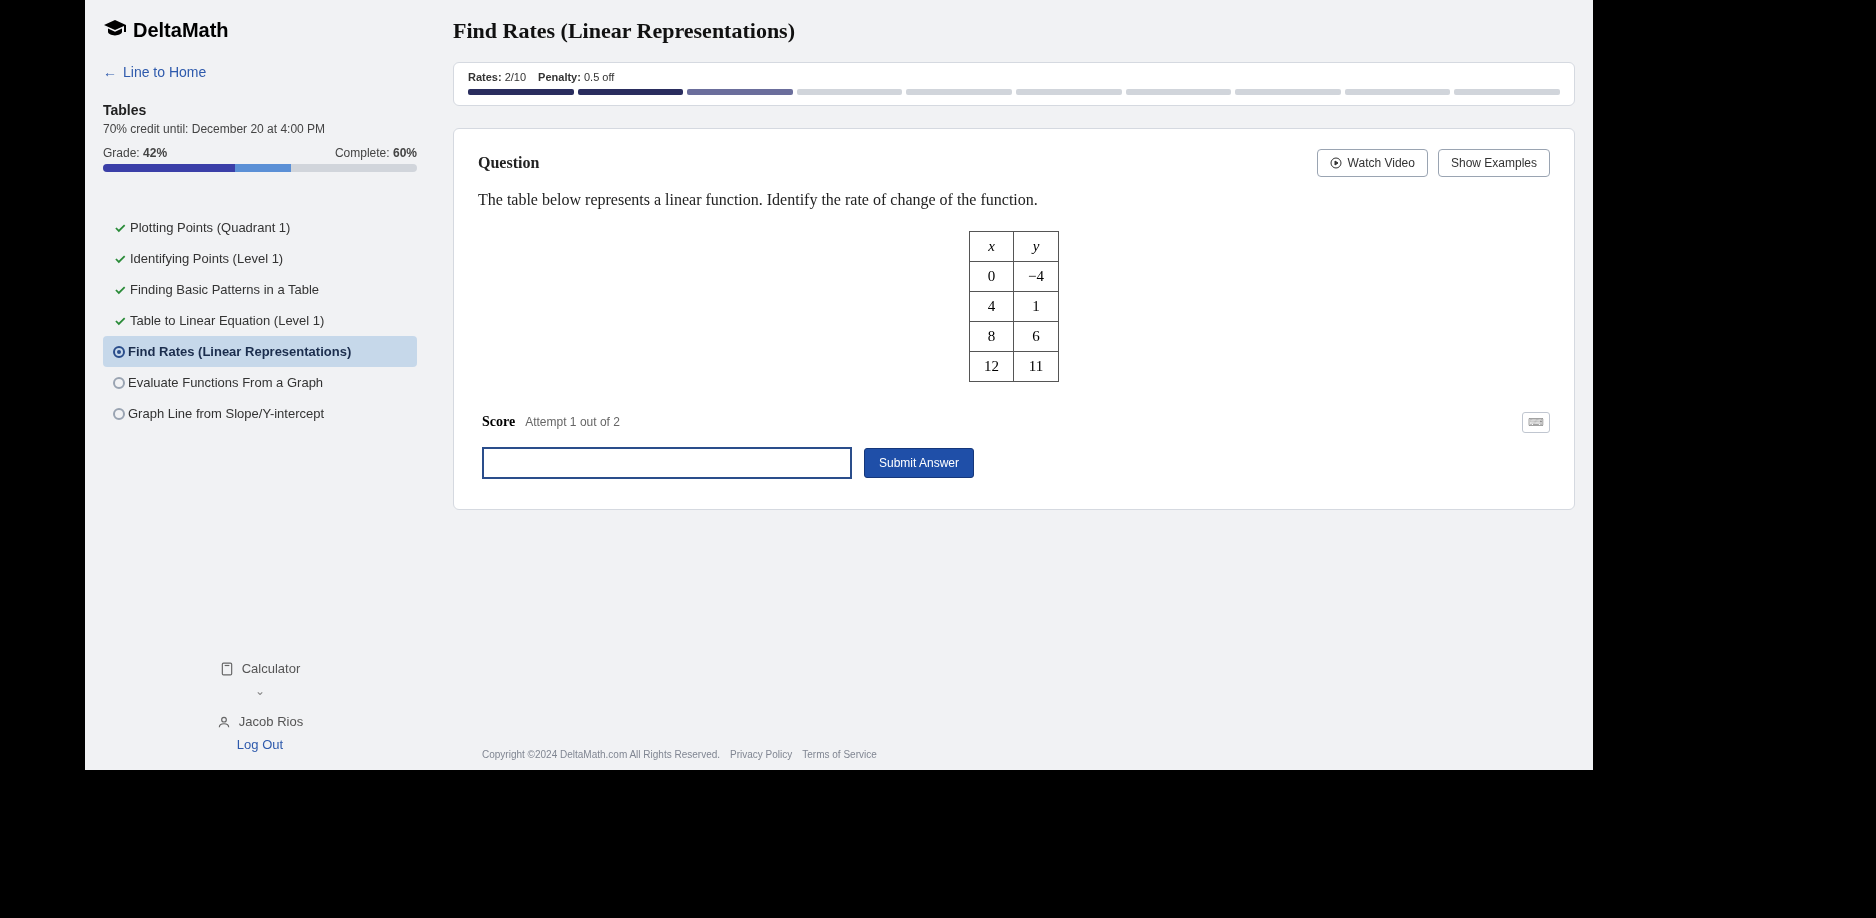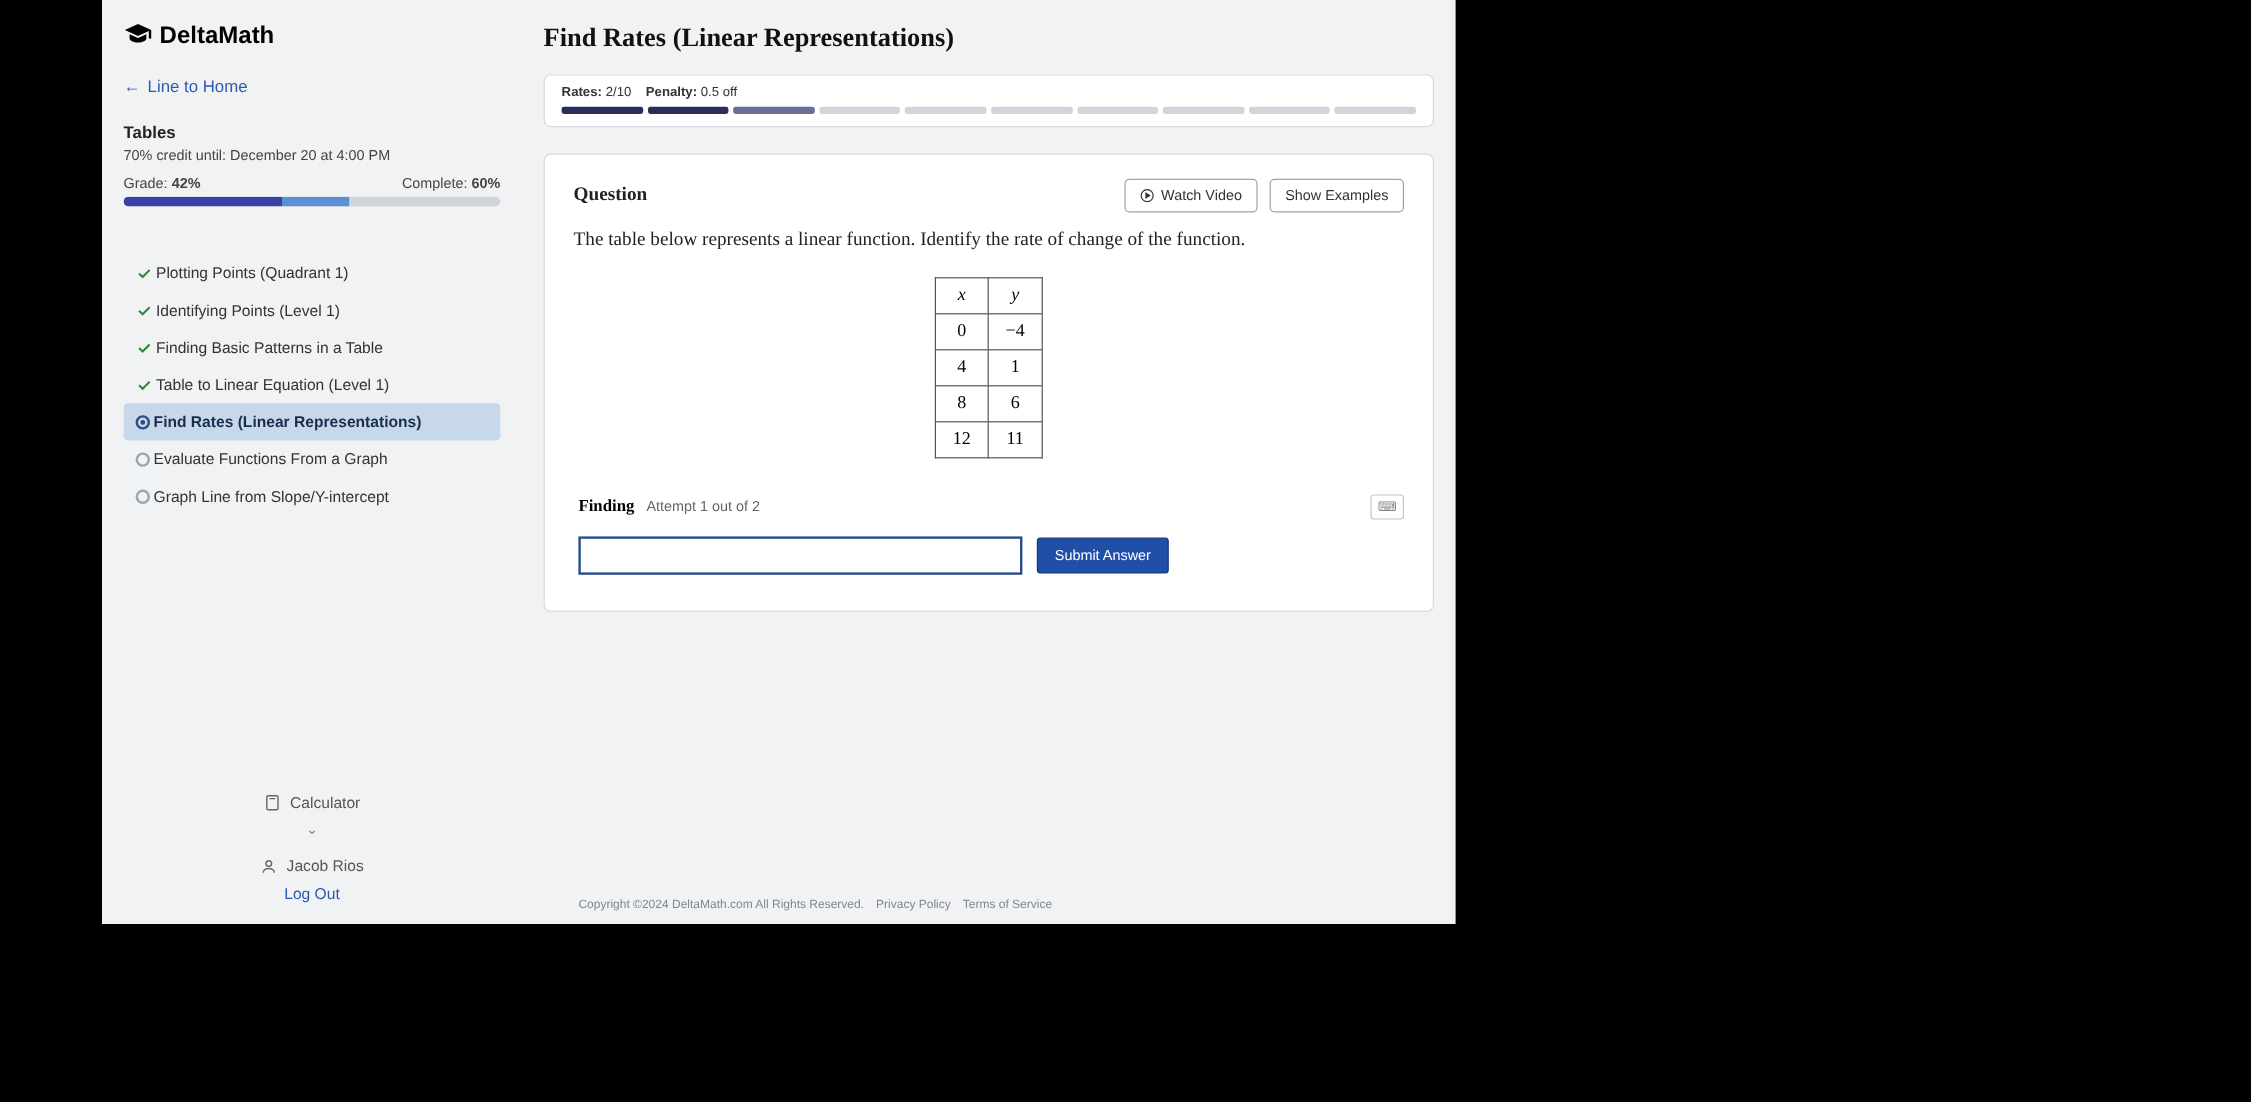--- a/index.html
+++ b/index.html
@@ -7,21 +7,21 @@
   font-family: -apple-system, BlinkMacSystemFont, "Segoe UI", Arial, sans-serif;
   background: #000;
   width: 1876px;
   height: 918px;
   overflow: hidden;
 }
 .viewport {
   position: absolute;
   left: 85px;
   top: 0;
-  width: 1128px;
+  width: 1508px;
   height: 770px;
   background: #f1f2f4;
   display: flex;
 }
 .sidebar {
   width: 350px;
   background: #f1f2f4;
   padding: 18px 18px 0 18px;
   display: flex;
   flex-direction: column;
@@ -266,21 +266,21 @@
               <td>8</td>
               <td>6</td>
             </tr>
             <tr>
               <td>12</td>
               <td>11</td>
             </tr>
           </tbody>
       </table>
       <div class="answer-row">
-        <span class="answer-label">Finding</span>
+        <span class="answer-label">Score</span>
         <span class="attempt">Attempt 1 out of 2</span>
         <span class="keypad-icon">⌨</span>
       </div>
       <div class="answer-input-row">
         <input class="answer-input" type="text" style="">
         <button class="submit-btn">Submit Answer</button>
       </div>
     </div>
 
     <div class="footer">

